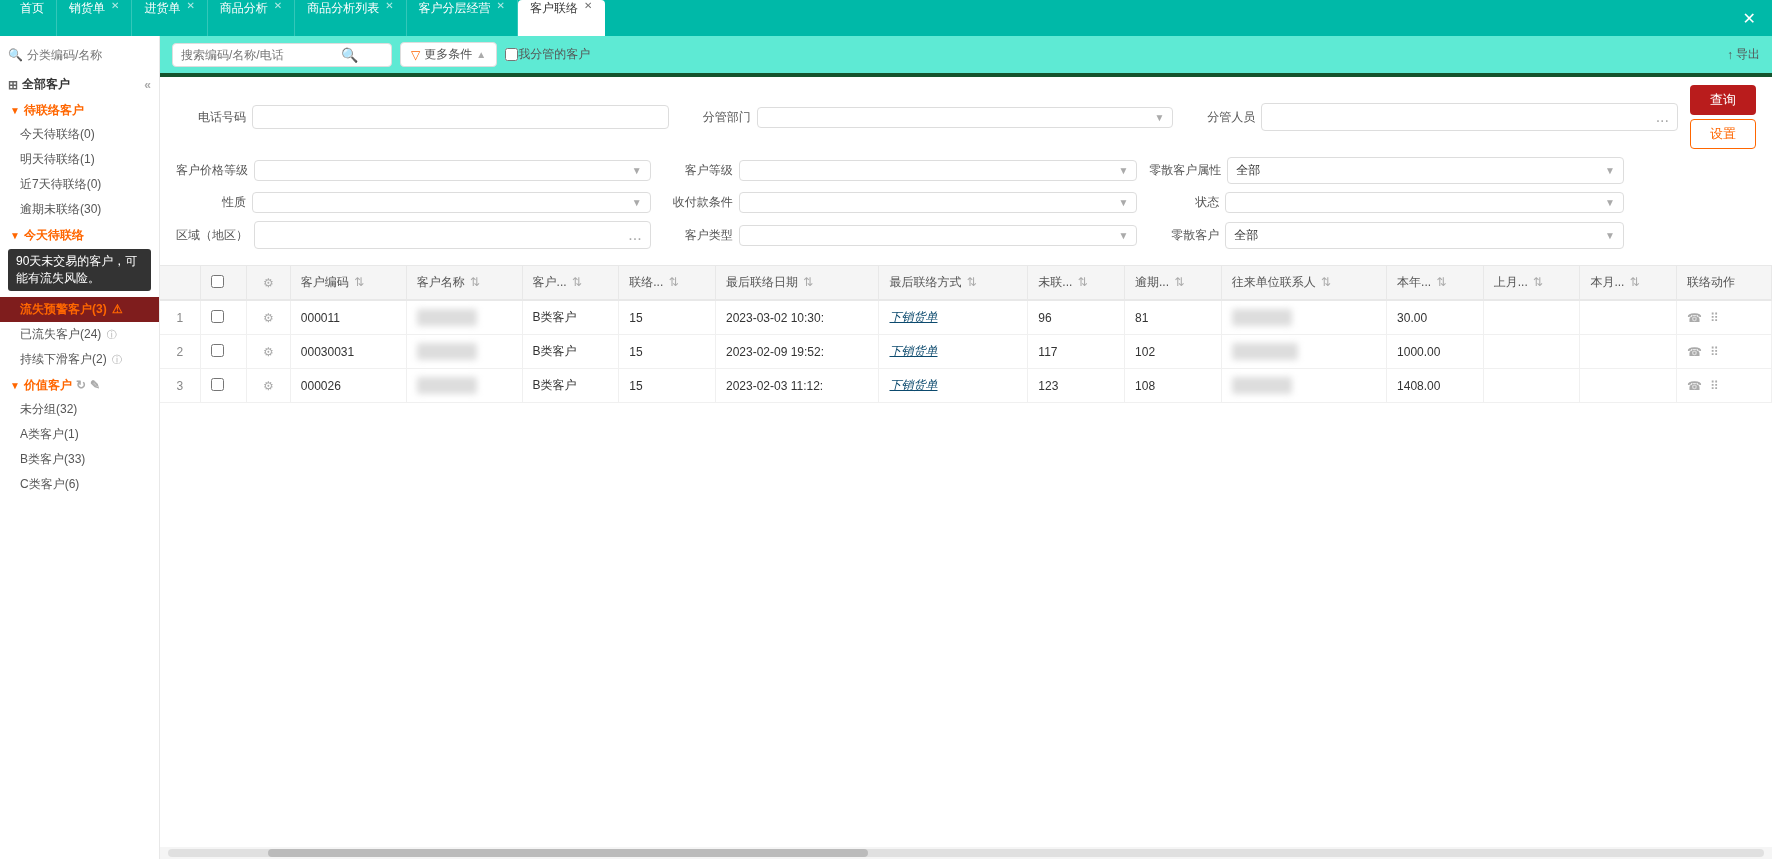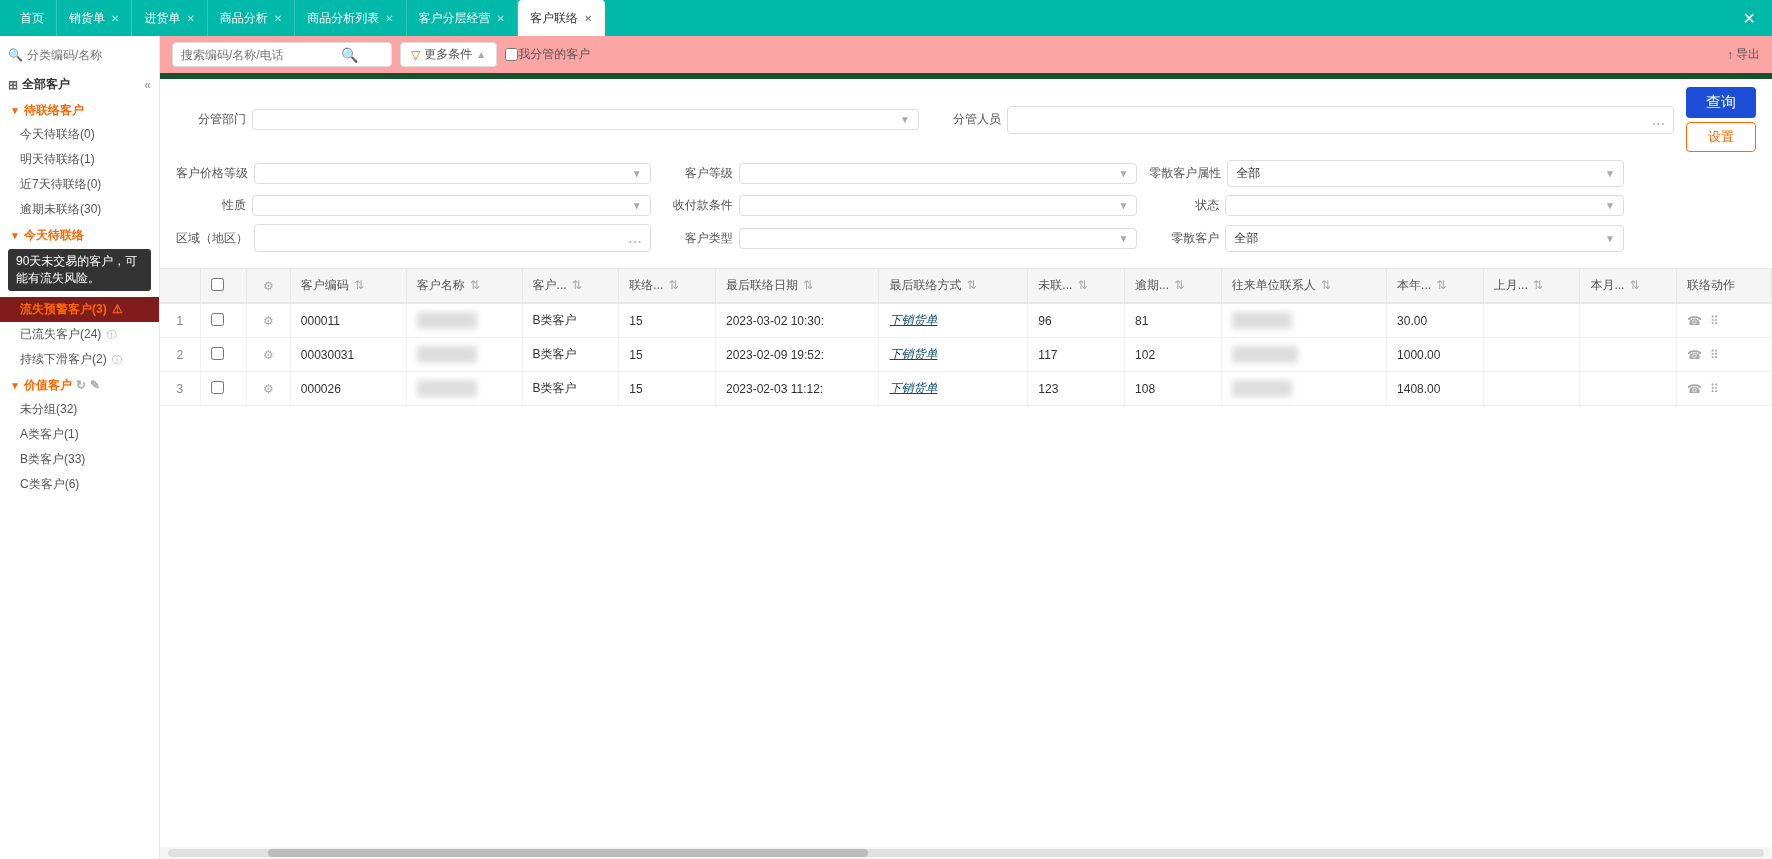--- a/index.html
+++ b/index.html
@@ -8,21 +8,21 @@
     
     .top-tabs {
       display: flex;
       align-items: center;
       background: #00b9a8;
       height: 36px;
       padding: 0 8px;
     }
     .top-tab {
       display: flex;
-      align-items: center;
+      align-items: flex-start;
       padding: 0 12px;
       height: 36px;
       color: #fff;
       cursor: pointer;
       font-size: 13px;
       white-space: nowrap;
       border-right: 1px solid rgba(255,255,255,0.2);
     }
     .top-tab.active {
       background: #fff;
@@ -119,23 +119,24 @@
     .content-area {
       flex: 1;
       display: flex;
       flex-direction: column;
       overflow: hidden;
     }
 
     
     .filter-bar {
       display: flex;
+      align-items: center;
       padding: 6px 12px;
-      background: #fca5a5;
-      border-bottom: 6px solid #14532d;
+      background: #5eead4;
+      border-bottom: 4px solid #14532d;
       gap: 8px;
     }
     .filter-search-box {
       display: flex;
       align-items: center;
       border: 1px solid #ddd;
       border-radius: 4px;
       padding: 3px 8px;
       background: #fff;
       width: 220px;
@@ -220,27 +221,27 @@
       display: flex;
       align-items: center;
       justify-content: space-between;
       cursor: pointer;
       background: #fff;
     }
     .filter-select .chevron { color: #aaa; font-size: 10px; }
     .filter-dots { color: #aaa; cursor: pointer; font-size: 16px; }
 
     .query-btn {
-      background: #1d4ed8;
+      background: #b91c1c;
       color: #fff;
       border: none;
       border-radius: 4px;
       padding: 6px 20px;
       cursor: pointer;
-      font-size: 15px;
+      font-size: 13px;
     }
     .settings-btn {
       background: #fff;
       color: #f60;
       border: 1px solid #f60;
       border-radius: 4px;
       padding: 5px 16px;
       cursor: pointer;
       font-size: 13px;
     }
@@ -481,20 +482,24 @@
       </label>
       <div class="export-btn">
         <span>↑</span>
         <span>导出</span>
       </div>
     </div>
 
     <div class="advanced-filter">
 
       <div class="filter-row">
+        <div class="filter-field">
+          <span class="filter-label">电话号码</span>
+          <input class="filter-input" type="text" style="flex: 2 1 0%;">
+        </div>
         <div class="filter-field">
           <span class="filter-label">分管部门</span>
           <div class="filter-select">
             <span></span>
             <span class="chevron">▼</span>
           </div>
         </div>
         <div class="filter-field">
           <span class="filter-label">分管人员</span>
           <div class="filter-select" style="flex:2;">

